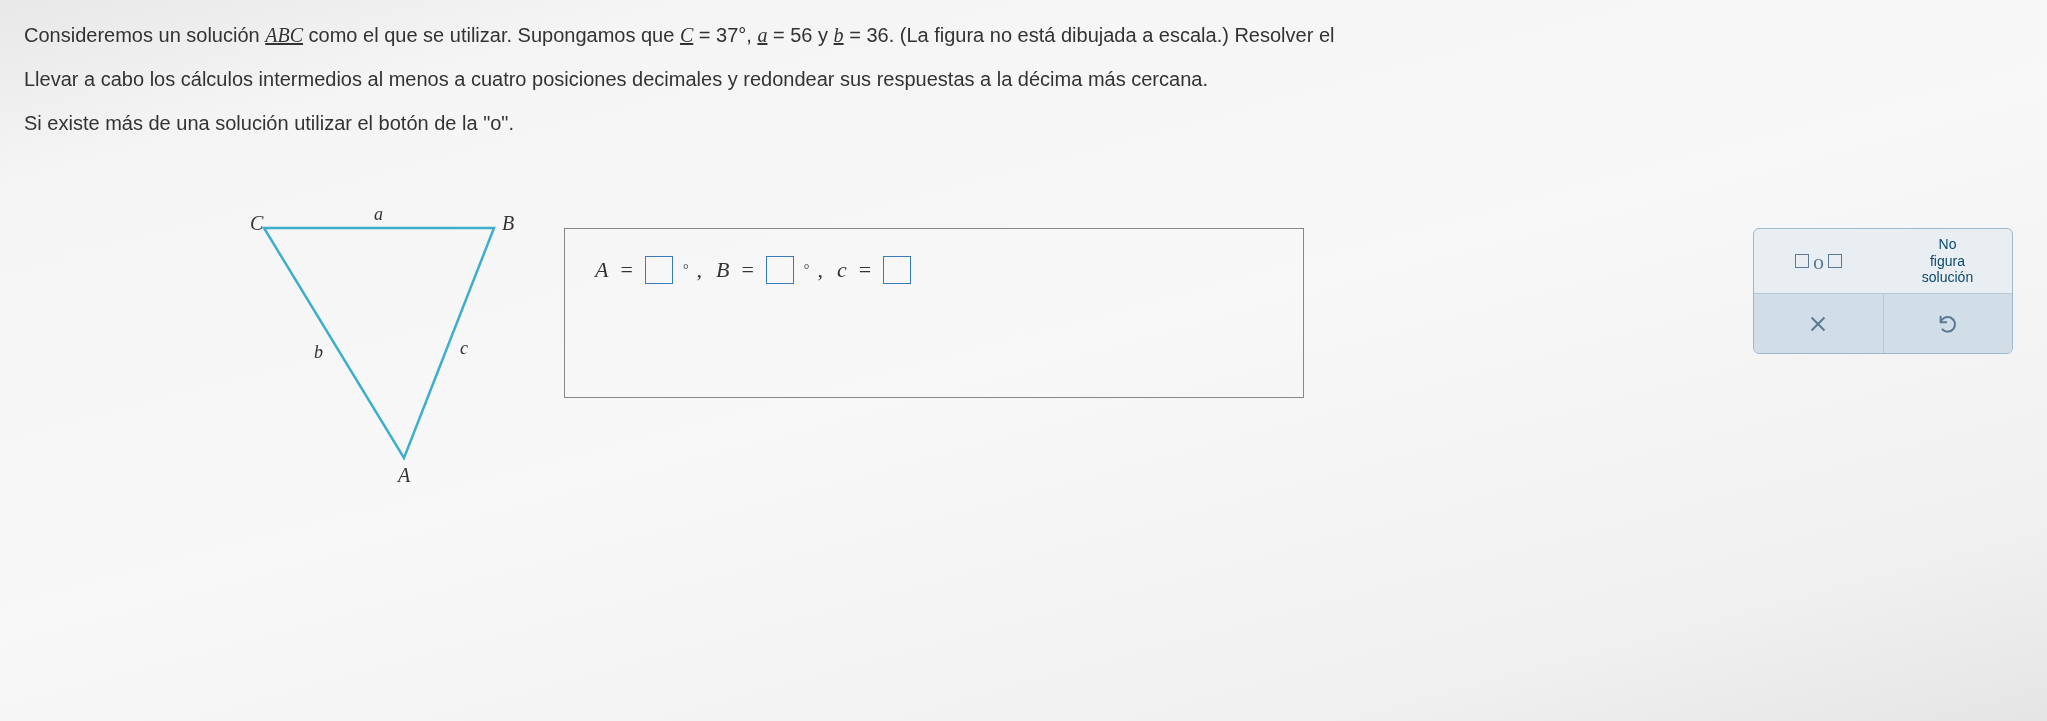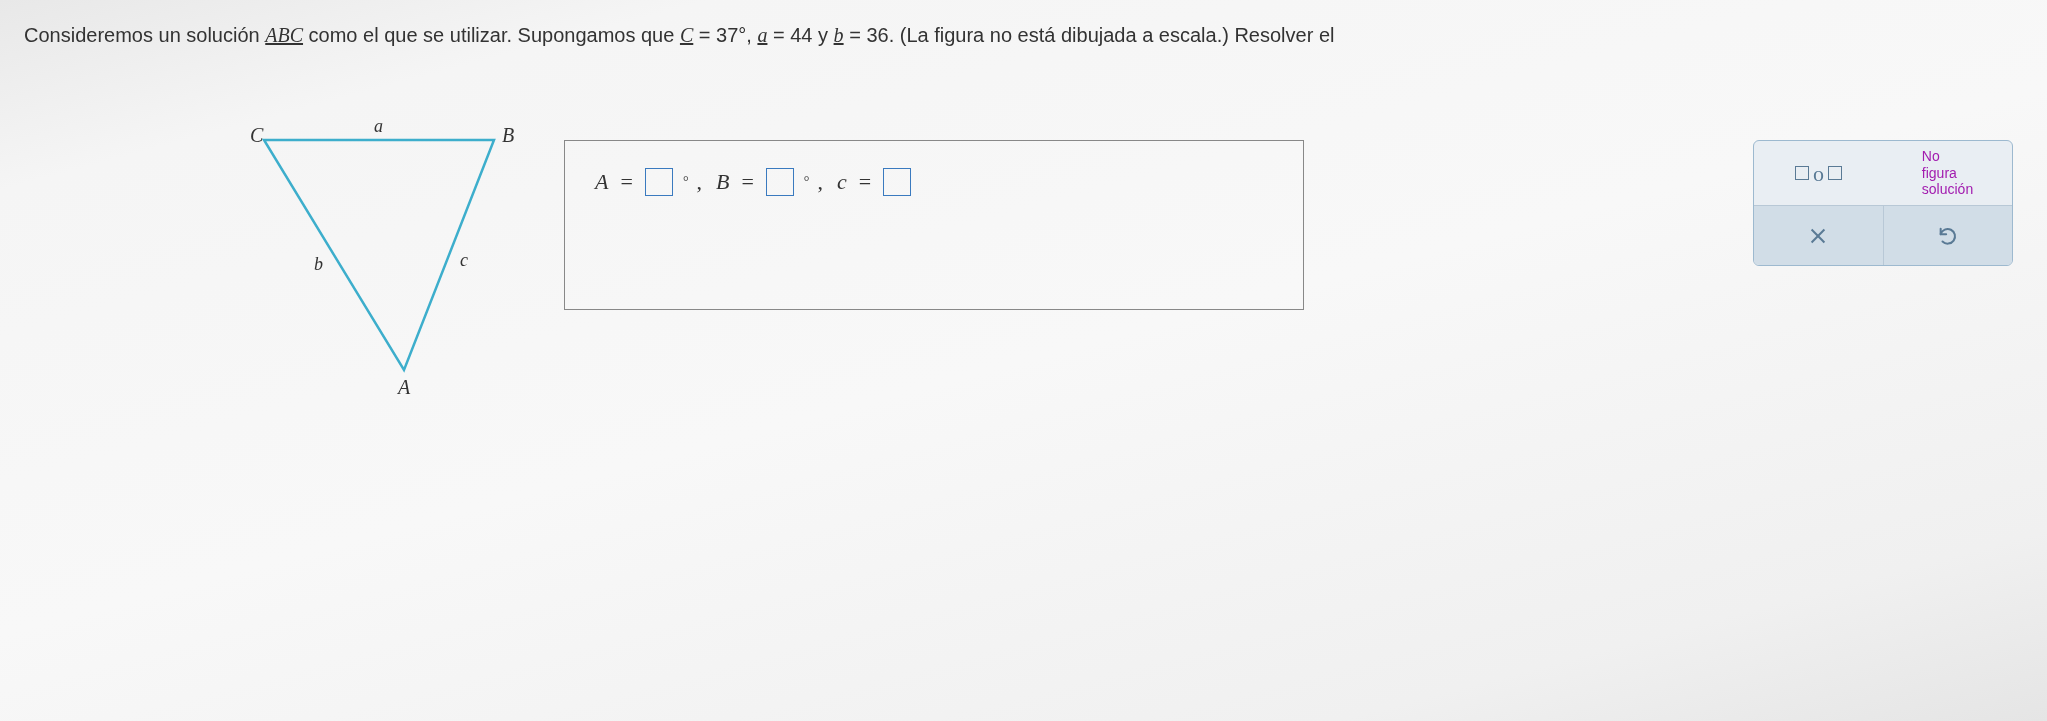--- a/index.html
+++ b/index.html
@@ -87,22 +87,22 @@
       font-size: 22px;
       color: #5a7a95;
       display: flex;
       align-items: center;
       gap: 4px;
     }
     .sq { width: 14px; height: 14px; border: 1px solid #5a7a95; display:inline-block;}
     .no-sol {
       font-size: 14px;
       line-height: 1.2;
-      text-align: left;
-      color: #a21caf;
+      text-align: center;
+      color: #0c4a6e;
     }
     .tool-row2 {
       display: flex;
       height: 60px;
       background: #d1dde7;
       border-top: 1px solid #b8c8d6;
     }
     .tool-btn {
       flex: 1;
       display: flex;
@@ -112,22 +112,24 @@
       color: #5a7a95;
     }
     .tool-btn svg { width: 22px; height: 22px; }
     .tool-btn + .tool-btn { border-left: 1px solid #b8c8d6; }
   </style>
 </head>
 <body>
 
 <div class="problem-text">
   <div class="line1">
-    <span>Consideremos un solución </span><span class="italic">ABC</span><span> como el que se utilizar. Supongamos que </span><span class="italic">C</span><span> = 37°, </span><span class="italic">a</span><span> = 44 y </span><span class="italic">b</span><span> = 36. (La figura no está dibujada a escala.) Resolver el</span>
+    <span>Consideremos un solución </span><span class="italic">ABC</span><span> como el que se utilizar. Supongamos que </span><span class="italic">C</span><span> = 37°, </span><span class="italic">a</span><span> = 56 y </span><span class="italic">b</span><span> = 36. (La figura no está dibujada a escala.) Resolver el</span>
   </div>
+  <div class="line2">Llevar a cabo los cálculos intermedios al menos a cuatro posiciones decimales y redondear sus respuestas a la décima más cercana.</div>
+  <div class="line3">Si existe más de una solución utilizar el botón de la "o".</div>
 </div>
 
 <div class="content-row">
   <div class="figure-area">
     <svg class="triangle-svg" width="280" height="290" viewBox="0 0 280 290">
       <polygon points="20,30 250,30 160,260" fill="none" stroke="#3daecc" stroke-width="2.5"></polygon>
       <text x="6" y="32" font-family="Times New Roman" font-style="italic" font-size="20" fill="#333">C</text>
       <text x="258" y="32" font-family="Times New Roman" font-style="italic" font-size="20" fill="#333">B</text>
       <text x="154" y="284" font-family="Times New Roman" font-style="italic" font-size="20" fill="#333">A</text>
       <text x="130" y="22" font-family="Times New Roman" font-style="italic" font-size="18" fill="#333">a</text>

